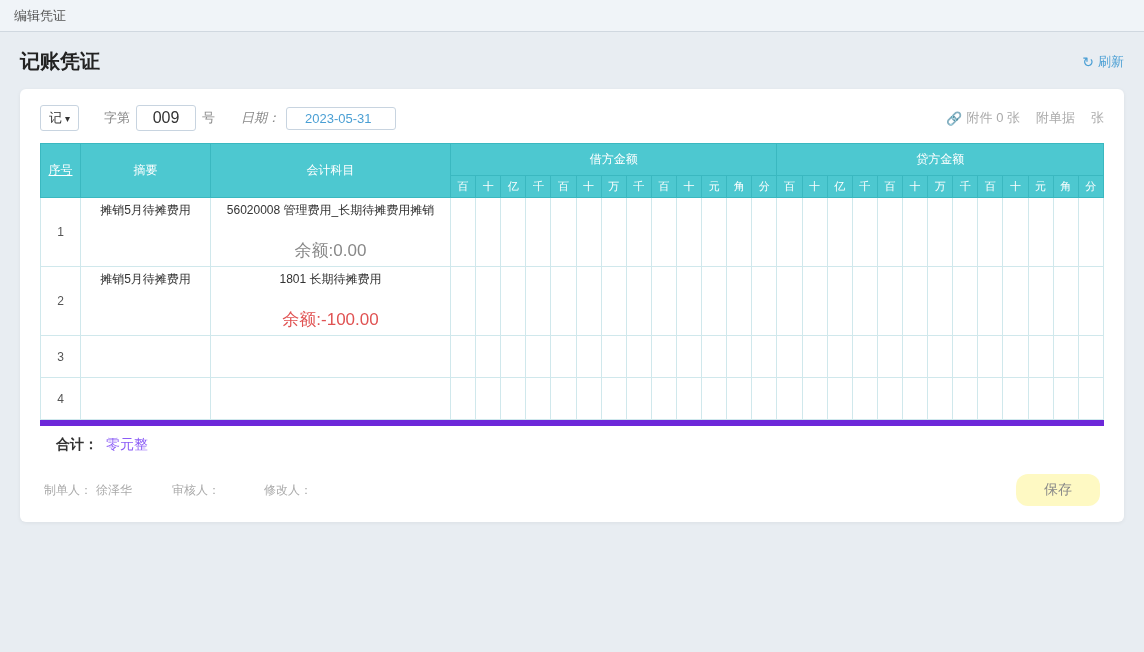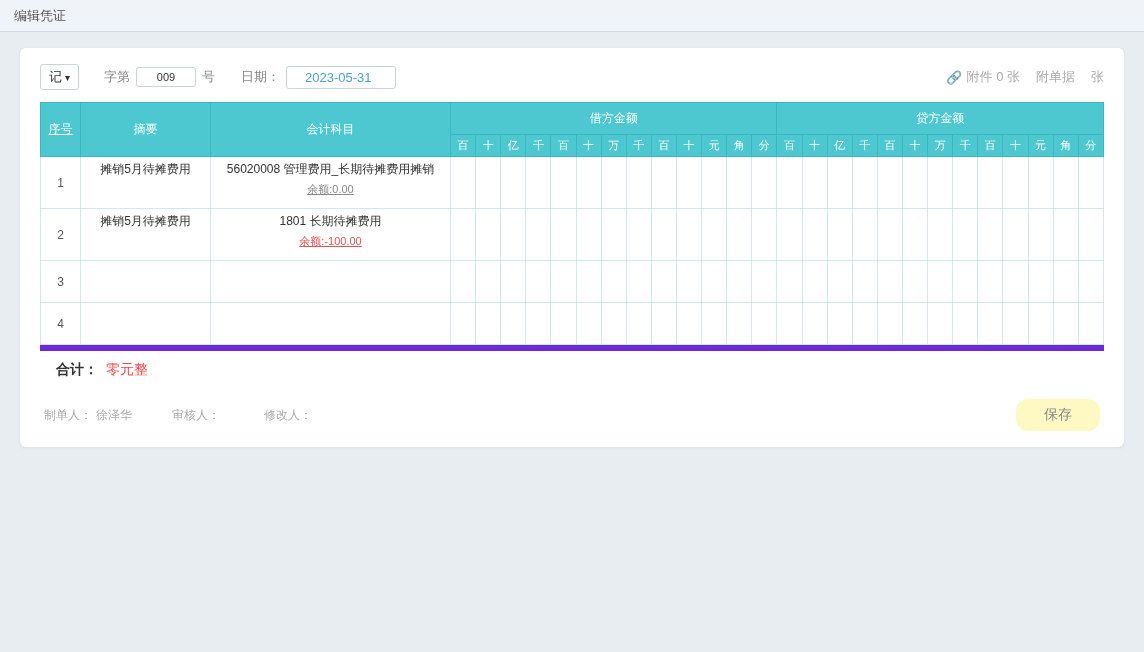--- a/index.html
+++ b/index.html
@@ -82,33 +82,34 @@
     }
     .zi-label {
       color: #888;
       font-size: 13px;
       margin-left: 19px;
     }
     .zi-input {
       border: 1px solid #c8d4e0;
       border-radius: 3px;
       padding: 3px 8px;
-      font-size: 11px;
+      font-size: 16px;
       width: 60px;
       text-align: center;
       color: #333;
     }
     .hao-label {
       color: #888;
       font-size: 13px;
     }
     .date-label {
       color: #888;
       font-size: 13px;
       margin-left: 20px;
+      font-style: italic;
     }
     .date-input {
       border: 1px solid #c8d4e0;
       border-radius: 3px;
       padding: 3px 18px;
       font-size: 13px;
       color: #4a9fd4;
       width: 110px;
     }
     .toolbar-right {
@@ -175,24 +176,23 @@
       color: #333;
       vertical-align: top;
     }
     .td-account {
       text-align: left;
       padding-left: 8px;
       color: #333;
       vertical-align: top;
     }
     .balance-text {
-      font-size: 11px;
+      font-size: 17px;
       color: #888;
-      margin-top: 4px;
-      text-decoration: underline;
+      margin-top: 20px;
     }
     .balance-negative {
       color: #e05252;
     }
     .row-tall td {
       height: 52px;
     }
     .row-medium td {
       height: 42px;
     }
@@ -203,21 +203,21 @@
       color: #333;
       display: flex;
       align-items: center;
       gap: 8px;
     }
     .total-label {
       font-weight: bold;
     }
     .total-value {
       font-size: 14px;
-      color: #ef4444;
+      color: #8b5cf6;
     }
     .footer-row {
       padding: 10px 4px 0 4px;
       display: flex;
       align-items: center;
       gap: 40px;
       color: #aaa;
       font-size: 12px;
     }
     .footer-item {
@@ -247,20 +247,27 @@
   </style>
 </head>
 <body>
 
 <div class="window-titlebar">
   <span>编辑凭证</span>
 </div>
 
 <div class="main-container">
 
+  <div class="page-title-row">
+    <span class="page-title">记账凭证</span>
+    <button class="refresh-btn">
+      <span style="font-size:14px;">↻</span>
+      <span>刷新</span>
+    </button>
+  </div>
 
   <div class="card">
 
     <div class="toolbar">
       <div class="toolbar-left">
         <button class="ji-btn">
           <span>记</span>
           <span style="font-size:10px;">▾</span>
         </button>
         <span class="zi-label">字第</span>

